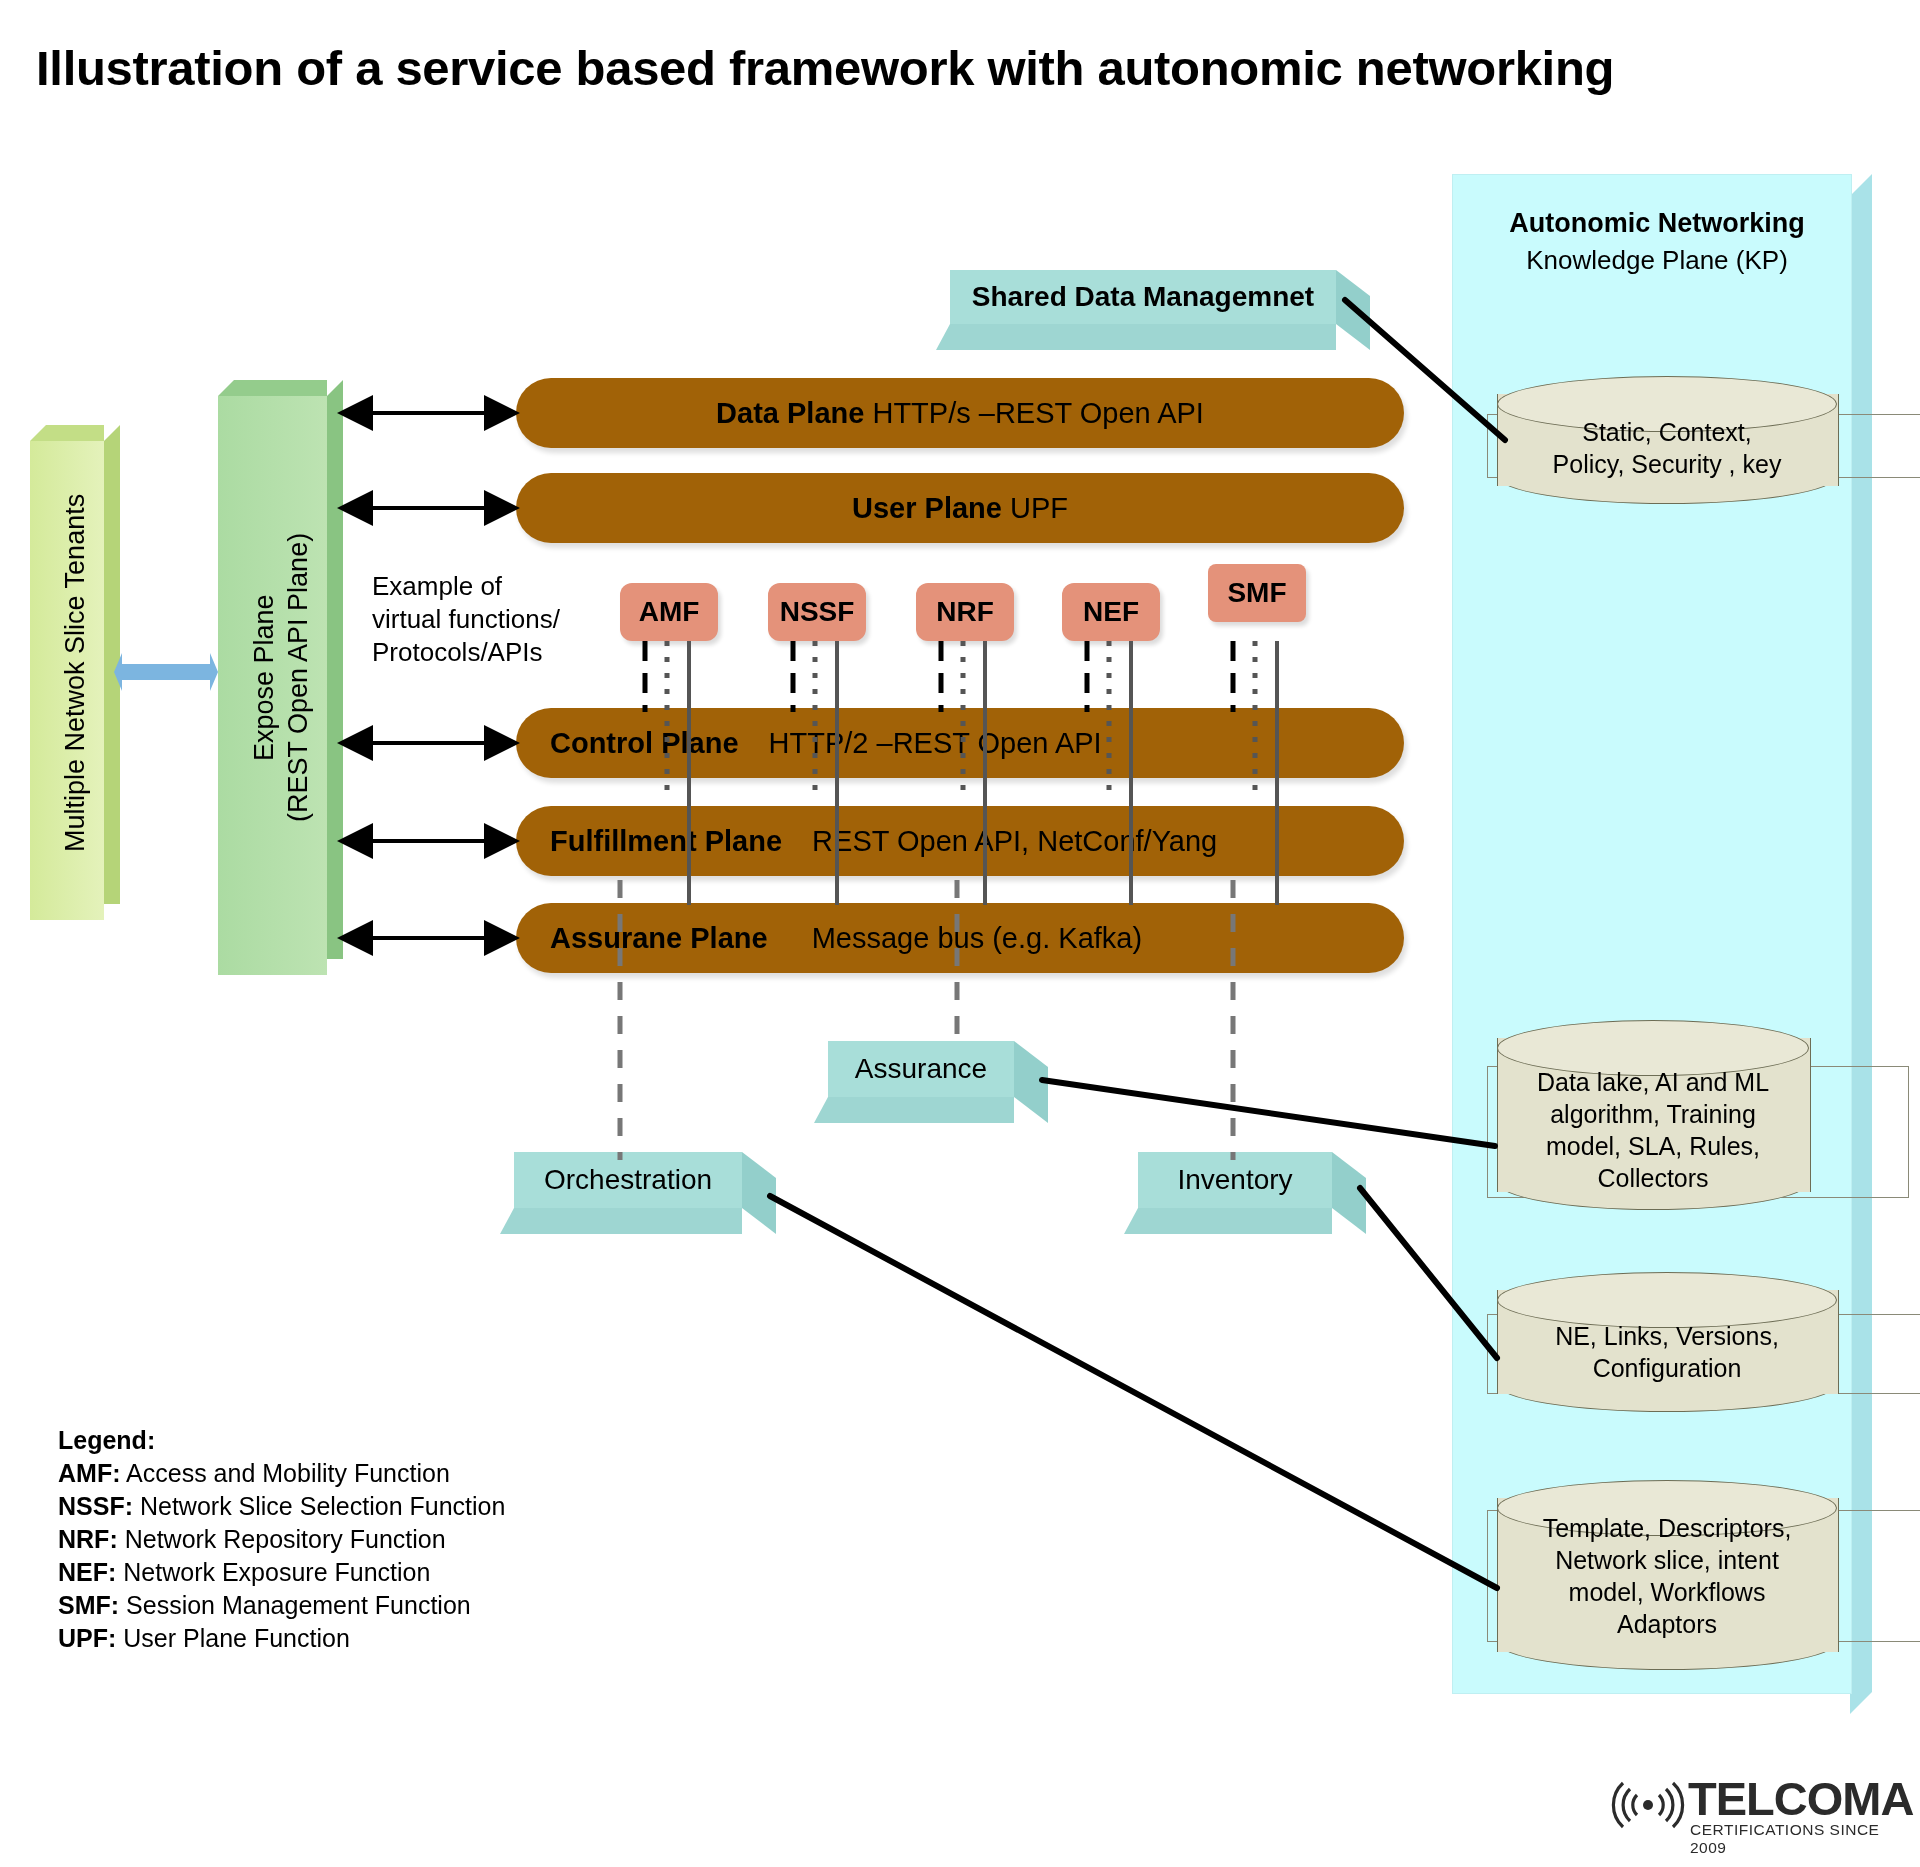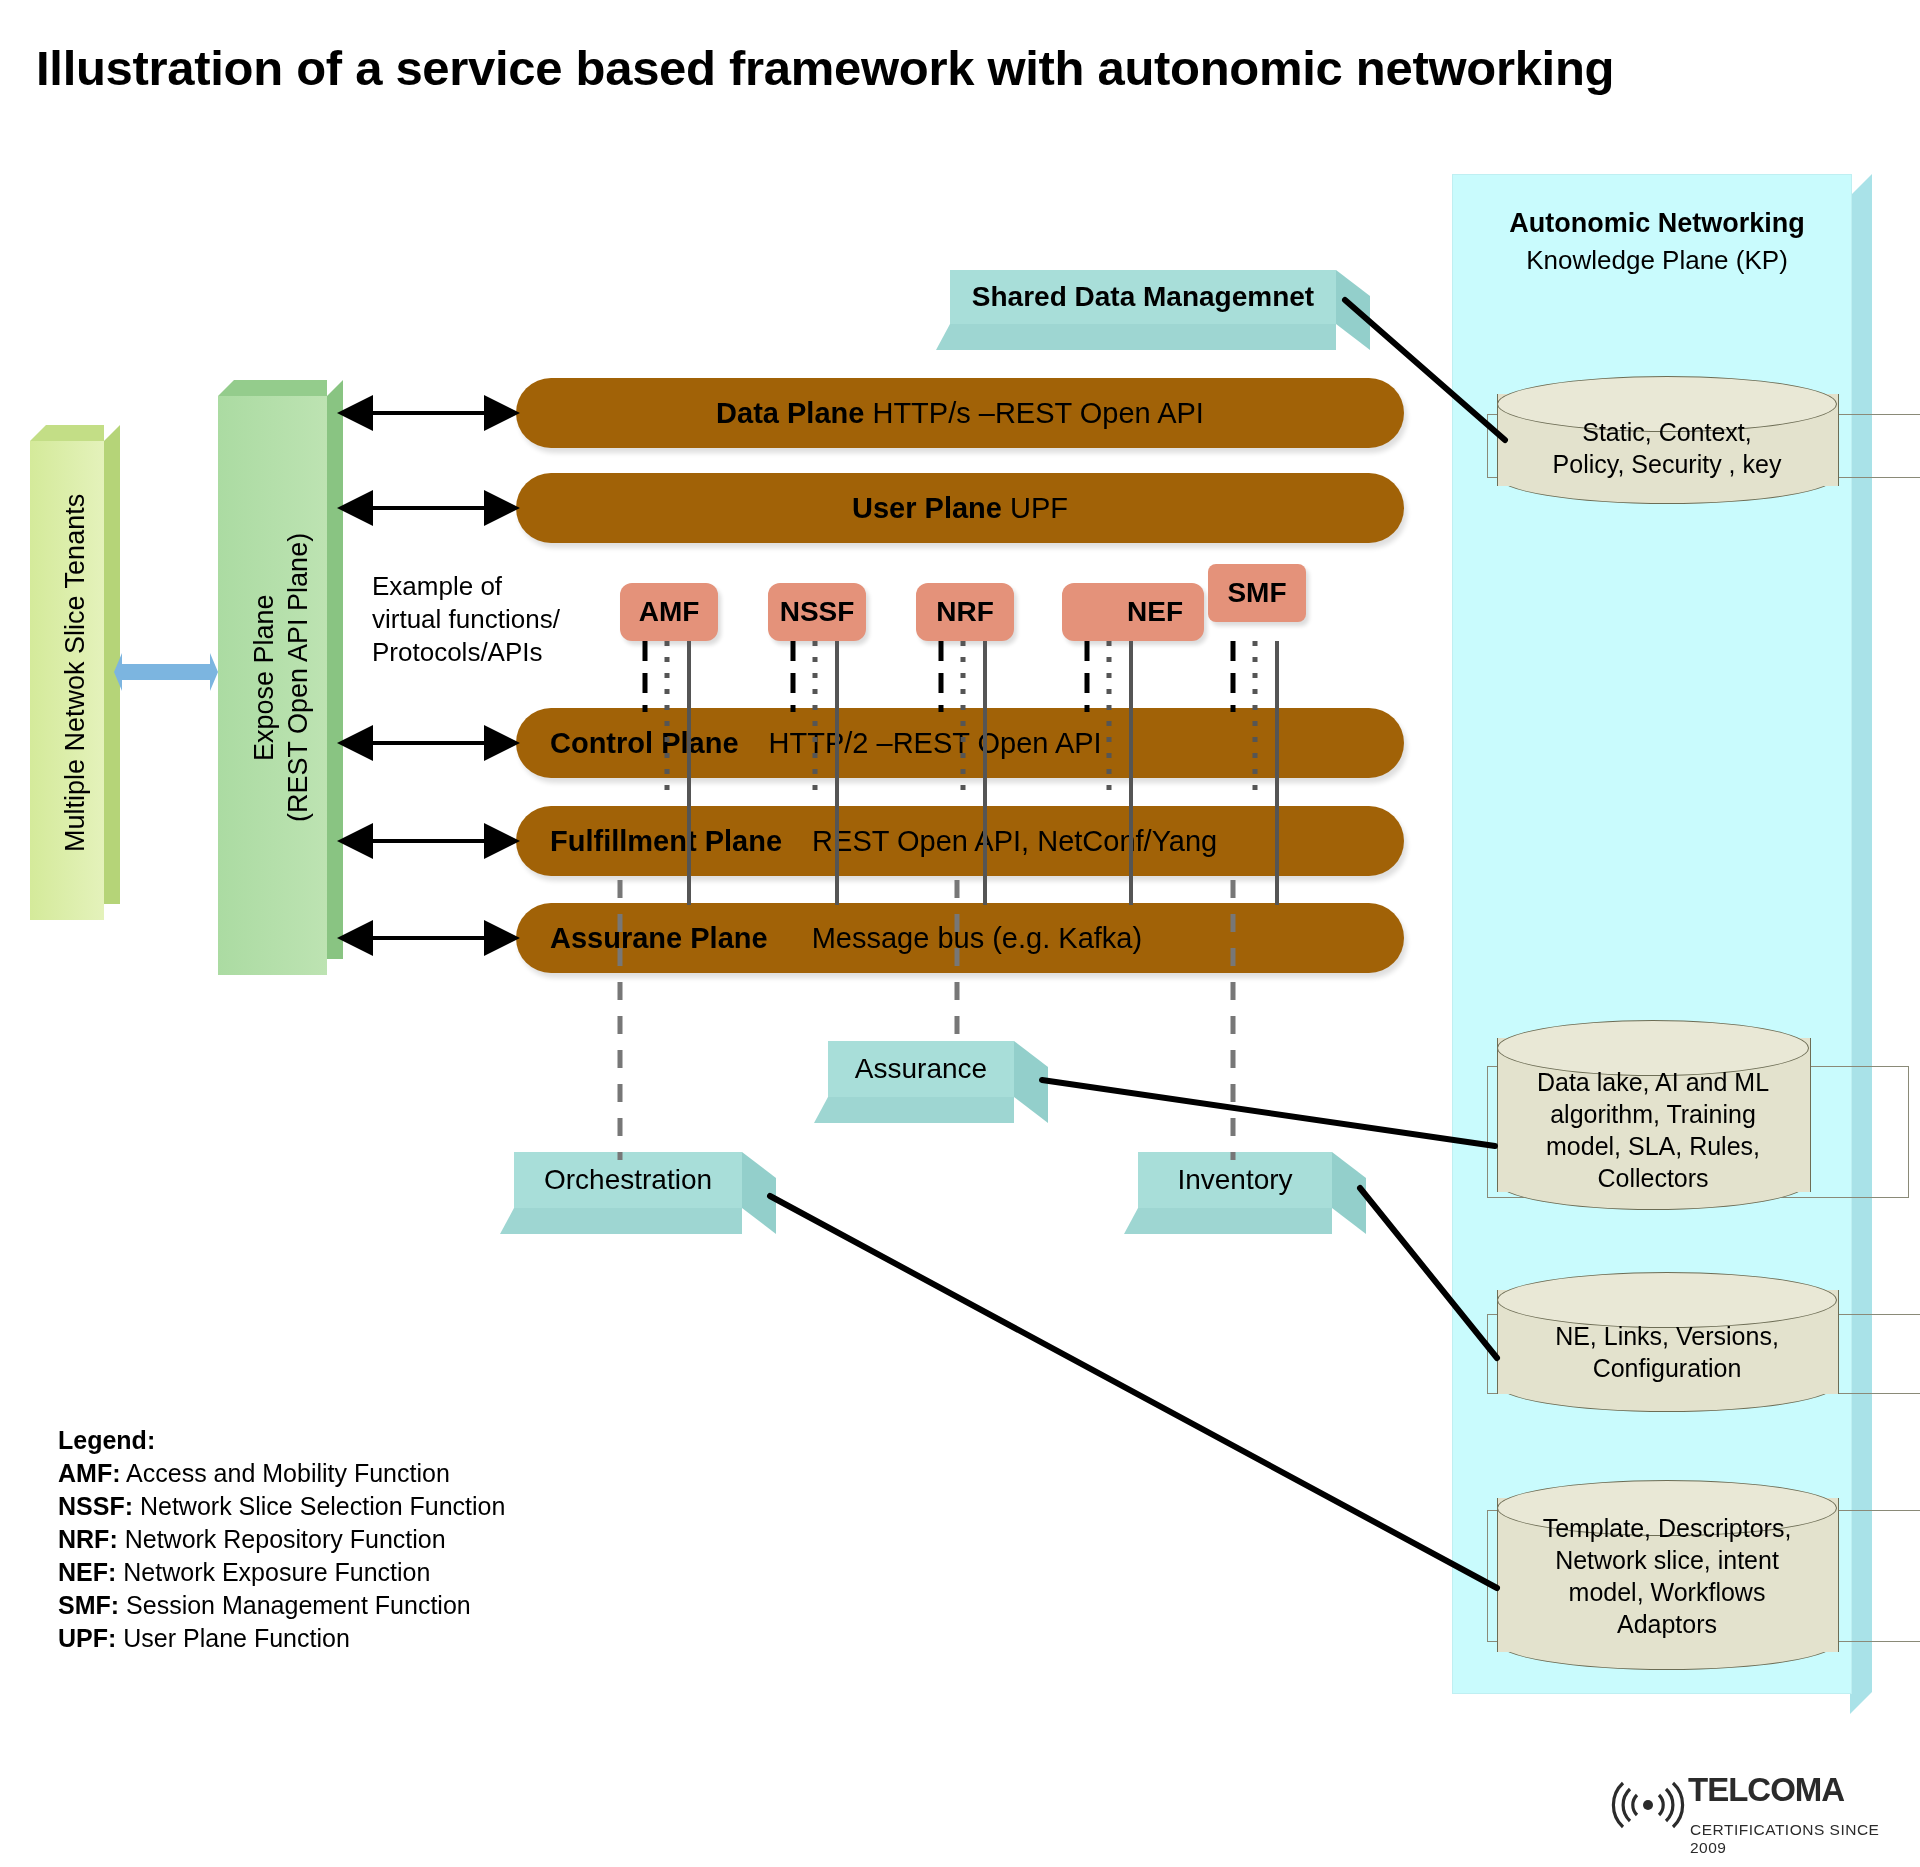--- a/index.html
+++ b/index.html
@@ -134,21 +134,21 @@
 
   
   #legend{left:58px;top:1424px;width:640px;font-size:25px;line-height:33px;}
   #legend .lrow{white-space:nowrap;}
   #legend .lk{font-weight:bold;}
   #legend .lt{font-weight:normal;}
   #legend-title{font-weight:bold;}
 
   
   #logo{left:1610px;top:1775px;width:300px;height:70px;}
-  #logo-name{position:absolute;left:78px;top:-4px;font-size:33px;font-weight:bold;
+  #logo-name{position:absolute;left:78px;top:-4px;font-size:47px;font-weight:bold;
       letter-spacing:-1px;color:#2b2b2b;font-family:"Liberation Sans",sans-serif;}
   #logo-sub{position:absolute;left:80px;top:46px;font-size:15.5px;letter-spacing:.5px;color:#2b2b2b;}
   #logo-waves{position:absolute;left:0;top:2px;width:76px;height:56px;}
 </style>
 </head>
 <body>
 
 <div class="canvas">
 
   <div class="abs" id="page-title">Illustration of a service based framework with autonomic networking</div>
@@ -261,21 +261,21 @@
     </div>
   </div>
 
   <div class="abs" id="example-note" style="white-space:pre-line;">Example of
 virtual functions/
 Protocols/APIs</div>
 
   <div class="nf" style="left:620px;top:583px;">AMF</div>
   <div class="nf" style="left:768px;top:583px;">NSSF</div>
   <div class="nf" style="left:916px;top:583px;">NRF</div>
-  <div class="nf" style="left:1062px;top:583px;padding-left:44px;">NEF</div>
+  <div class="nf" style="left:1062px;top:583px;">NEF</div>
   <div class="nf" style="left:1208px;top:564px;border-radius:8px;">SMF</div>
 
   <div class="box3d" style="left:514px;top:1152px;width:262px;height:82px;">
     <div class="sh"></div>
     <div class="btl"></div>
     <div class="b"></div>
     <div class="bb"></div>
     <div class="t"></div>
     <div class="f"></div>
     <div class="lbl">Orchestration</div>

